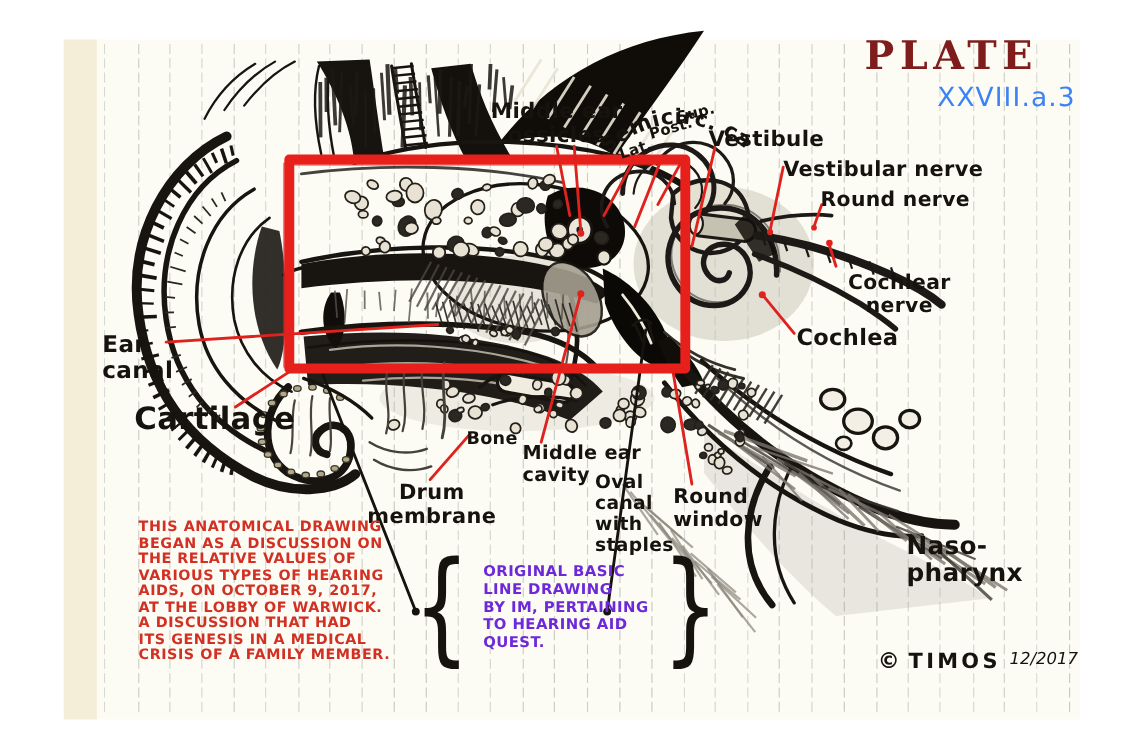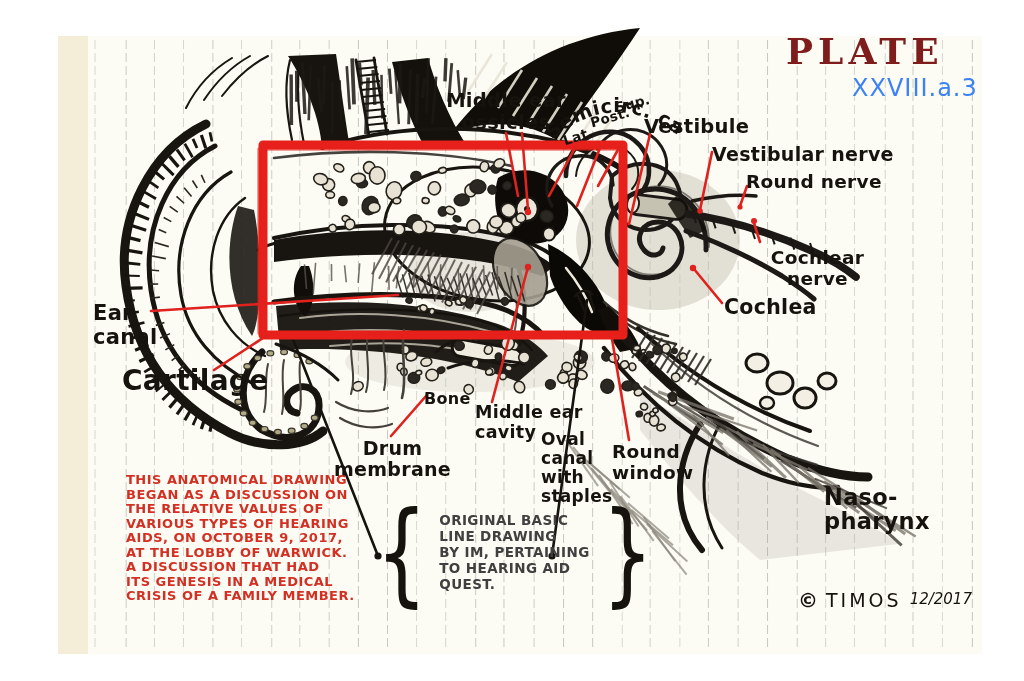--- a/index.html
+++ b/index.html
@@ -23,25 +23,25 @@
     position:absolute;white-space:pre-line;color:#d23023;font-weight:700;
     font-size:13px;line-height:1.12;letter-spacing:.5px;
   }
   .origin-note{position:absolute;display:flex;align-items:center;}
   .brace{
     font-size:112px;font-weight:400;line-height:.8;color:#16120d;
     transform:scaleX(.72);
   }
   .origin-text{
     white-space:pre-line;font-weight:700;font-size:13.5px;line-height:1.18;
-    color:#404040;letter-spacing:.4px;margin:0 2px;
+    color:#6d28d9;letter-spacing:.4px;margin:0 2px;
   }
   .credit{position:absolute;display:flex;align-items:baseline;gap:8px;color:#16120d;}
   .credit .sym{font-size:20px;font-weight:700;}
-  .credit .author{font-size:19px;font-weight:400;letter-spacing:3px;}
+  .credit .author{font-size:19px;font-weight:700;letter-spacing:3px;}
   .credit .date{font-size:15px;font-weight:400;transform:translateY(-3px);font-style:italic;}
 </style>
 </head>
 <body>
 
 <div class="stage">
 
 <svg class="art" width="1024" height="681" viewBox="0 0 1024 681">
 
   <rect x="0" y="0" width="1024" height="681" fill="#ffffff"></rect>

